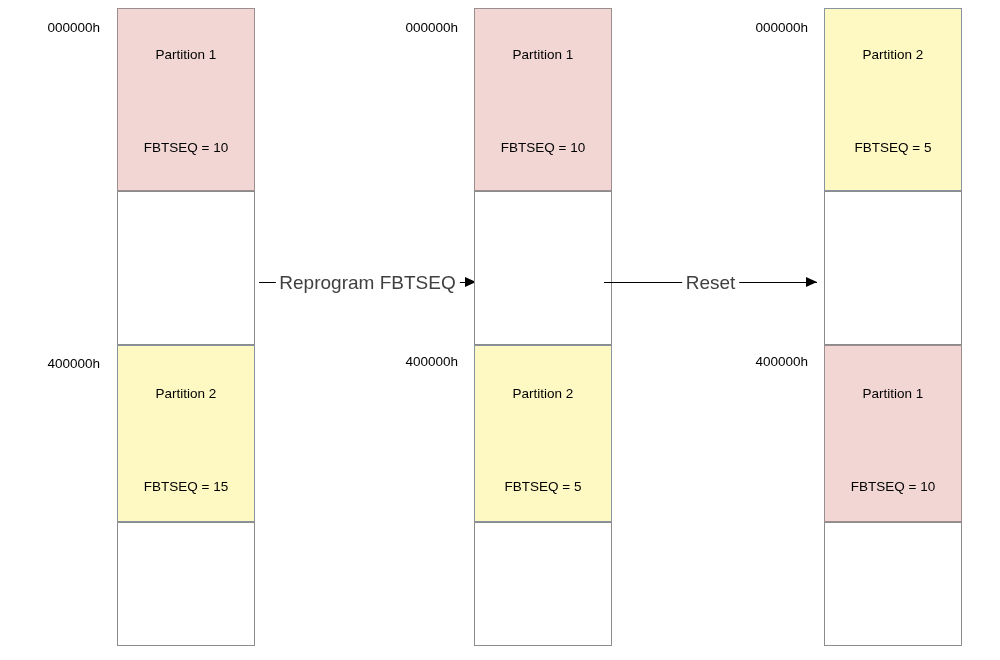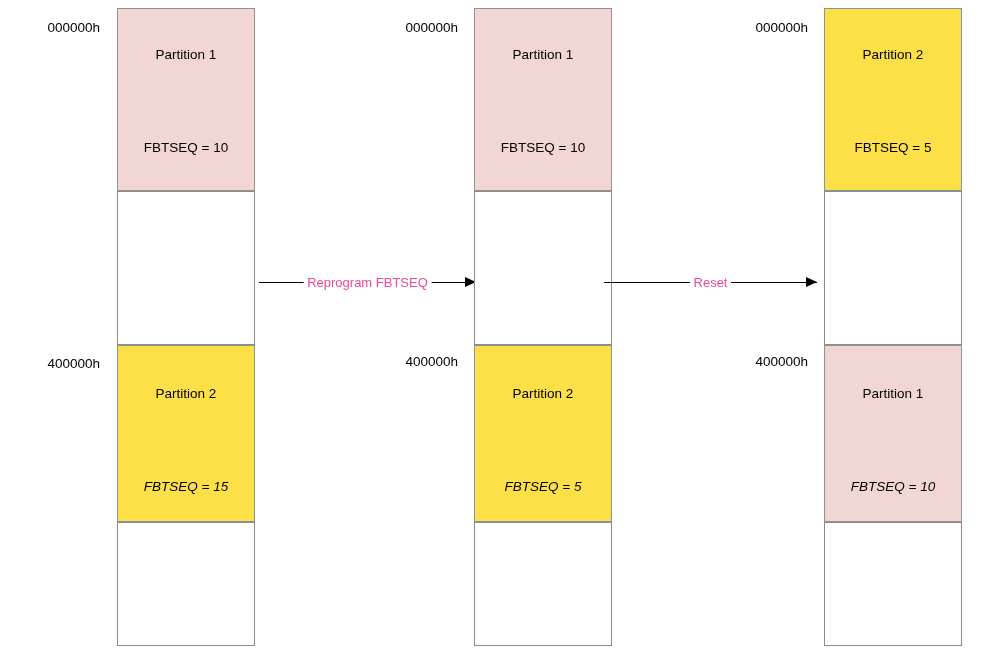--- a/index.html
+++ b/index.html
@@ -32,41 +32,41 @@
 
   .block {
     position: absolute;
     left: 0;
     width: 138px;
     box-sizing: border-box;
     border: 1px solid #8c8c8c;
     background: #ffffff;
   }
   .block.filled-pink { background: #f1d6d4; border-color: #9a8e8e; }
-  .block.filled-blue { background: #fde047; border-color: #8893a0; }
+  .block.filled-blue { background: #fef9c3; border-color: #8893a0; }
 
   .blk-top    { top: 0px;   height: 183px; }
   .blk-gap    { top: 183px; height: 154px; }
   .blk-mid    { top: 337px; height: 177px; }
   .blk-bottom { top: 514px; height: 124px; }
 
   .blk-label {
     position: absolute;
     left: 0;
     width: 100%;
     text-align: center;
     font-size: 13.5px;
     color: #000000;
     white-space: nowrap;
   }
   .lbl-name  { top: 38px; }
   .lbl-value { top: 131px; }
 
   .blk-mid .lbl-name  { top: 40px; }
-  .blk-mid .lbl-value { top: 133px; font-style: italic; }
+  .blk-mid .lbl-value { top: 133px; }
 
   
   .addr {
     position: absolute;
     font-size: 13.5px;
     color: #000000;
     white-space: nowrap;
     text-align: right;
     margin-top: 8px;
   }
@@ -95,22 +95,22 @@
     border-bottom: 5.5px solid transparent;
     border-left: 11px solid #000000;
   }
   .arrow .arrow-label {
     position: absolute;
     top: 0px;
     left: 50%;
     transform: translateX(-50%);
     background: #ffffff;
     padding: 0 4px;
-    font-size: 13px;
-    color: #ec4899;
+    font-size: 19px;
+    color: #404040;
     white-space: nowrap;
     line-height: 19px;
     text-align: right;
   }
 
   .arrow-reprogram { left: 259px; width: 217px; }
   .arrow-reset     { left: 604px; width: 213px; }
 </style>
 </head>
 <body>

